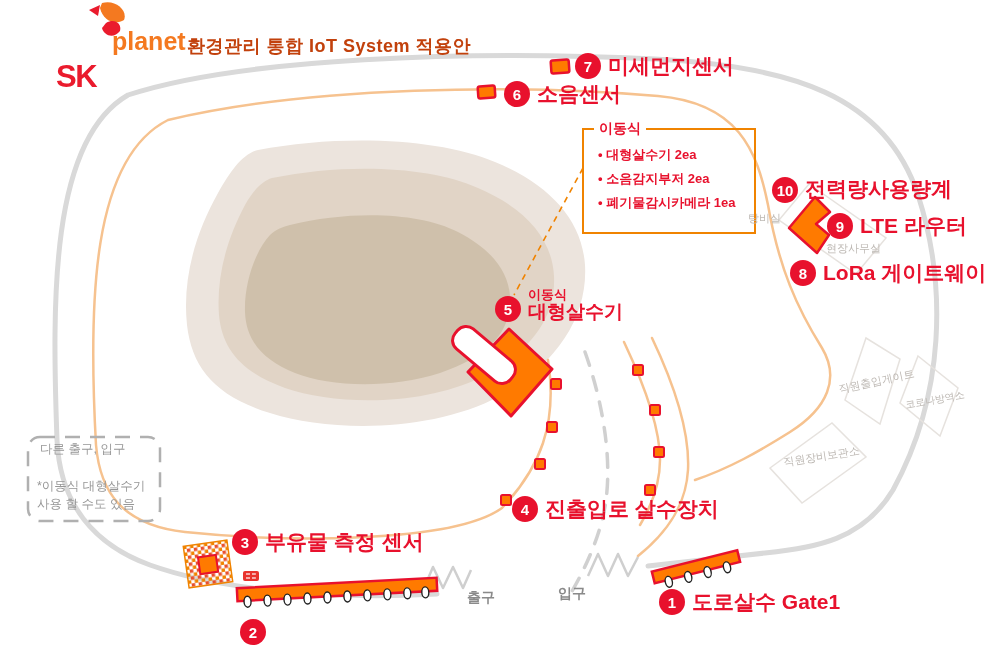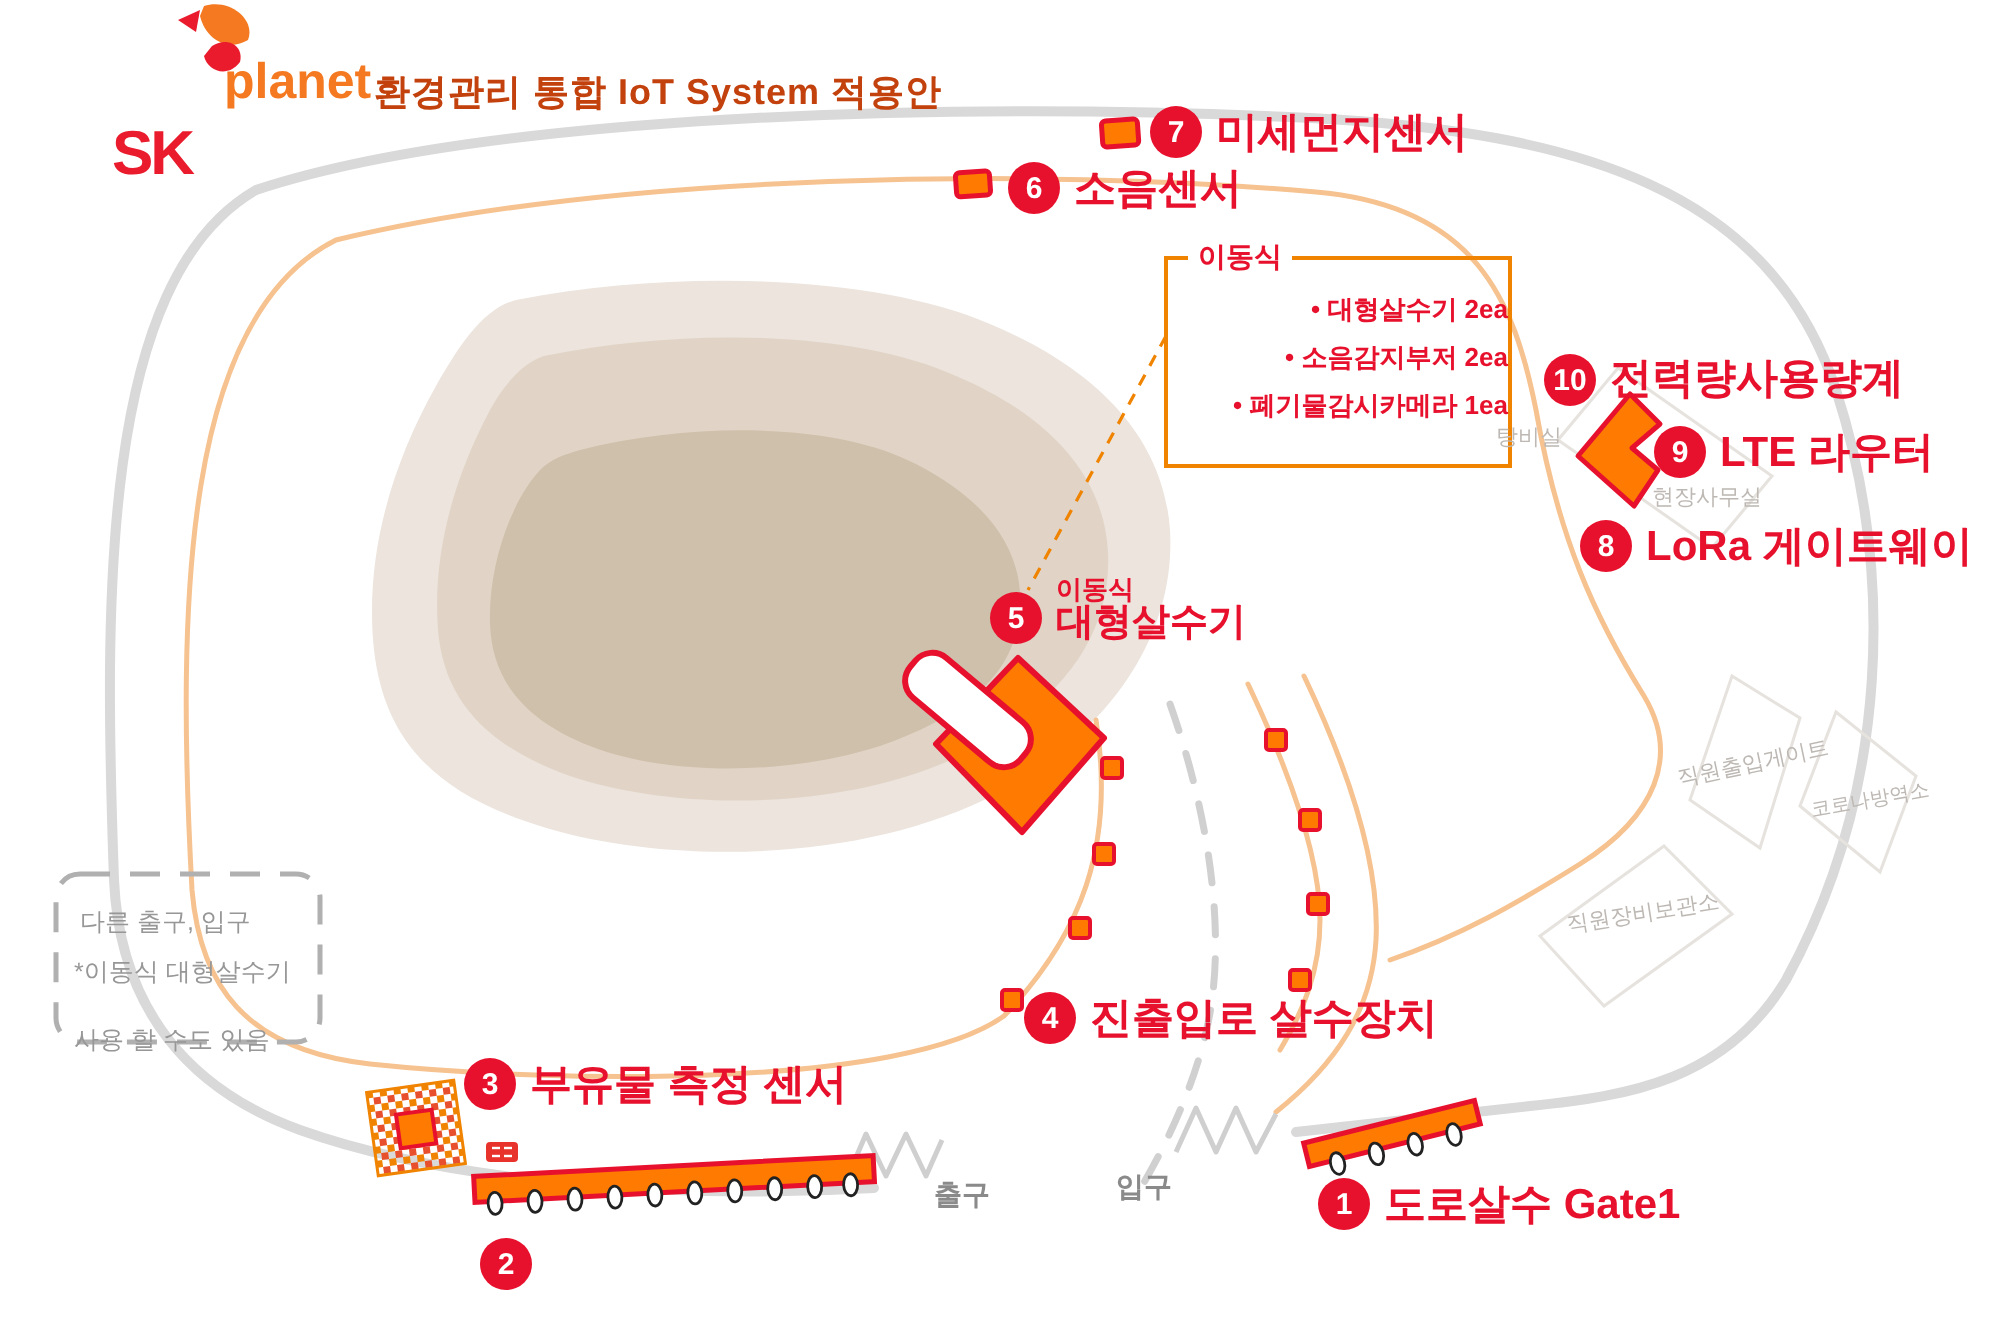--- a/index.html
+++ b/index.html
@@ -27,21 +27,21 @@
   .m5col{display:flex;flex-direction:column;line-height:1.1;}
   .m5sub{color:#e8112d;font-weight:bold;font-size:13px;}
   .m5label{color:#e8112d;font-weight:bold;font-size:19px;white-space:nowrap;}
 
   
   .mobile-box{position:absolute;left:582px;top:128px;width:170px;height:102px;
               border:2px solid #f08300;background:transparent;}
   .mobile-box-title{position:absolute;left:10px;top:-10px;background:#fff;padding:0 5px;
                     color:#e8112d;font-weight:bold;font-size:14px;}
   .mobile-box ul{list-style:none;margin:0;padding:14px 0 0 14px;}
-  .mobile-box li{color:#e8112d;font-weight:bold;font-size:13px;margin-top:11px;line-height:1;text-align:right;}
+  .mobile-box li{color:#e8112d;font-weight:bold;font-size:13px;margin-top:11px;line-height:1;}
   .mobile-box li::before{content:"• ";font-size:13px;}
   .mobile-box li:first-child{margin-top:4px;}
 
   
   .note-text{position:absolute;color:#979797;font-size:12.5px;line-height:1.45;}
 
   
   .ghost-label{position:absolute;color:#bdb8b3;font-size:11px;white-space:nowrap;}
   .road-label{position:absolute;color:#8a8a8a;font-size:14px;font-weight:bold;white-space:nowrap;}
 </style>
@@ -211,23 +211,23 @@
   </div>
   <div class="marker" style="left:827px;top:212px;">
     <span class="badge">9</span>
     <span class="mlabel">LTE 라우터</span>
   </div>
   <div class="marker" style="left:772px;top:175px;align-items:flex-end;">
     <span class="badge">10</span>
     <span class="mlabel">전력량사용량계</span>
   </div>
 
-  <div class="note-text" style="left:40px;top:452px;">다른 출구, 입구</div>
+  <div class="note-text" style="left:40px;top:440px;">다른 출구, 입구</div>
   <div class="note-text" style="left:37px;top:477px;">*이동식 대형살수기</div>
-  <div class="note-text" style="left:37px;top:495px;margin-top:16px;">사용 할 수도 있음</div>
+  <div class="note-text" style="left:37px;top:495px;">사용 할 수도 있음</div>
 
   <div class="ghost-label" style="left:748px;top:211px;">탕비실</div>
   <div class="ghost-label" style="left:826px;top:241px;">현장사무실</div>
   <div class="ghost-label" style="left:838px;top:374px;transform:rotate(-12deg);">직원출입게이트</div>
   <div class="ghost-label" style="left:905px;top:393px;transform:rotate(-10deg);font-size:10px;">코로나방역소</div>
   <div class="ghost-label" style="left:783px;top:449px;transform:rotate(-9deg);">직원장비보관소</div>
 
   <div class="road-label" style="left:443px;top:589px;margin-left:24px;">출구</div>
   <div class="road-label" style="left:558px;top:585px;">입구</div>
 

